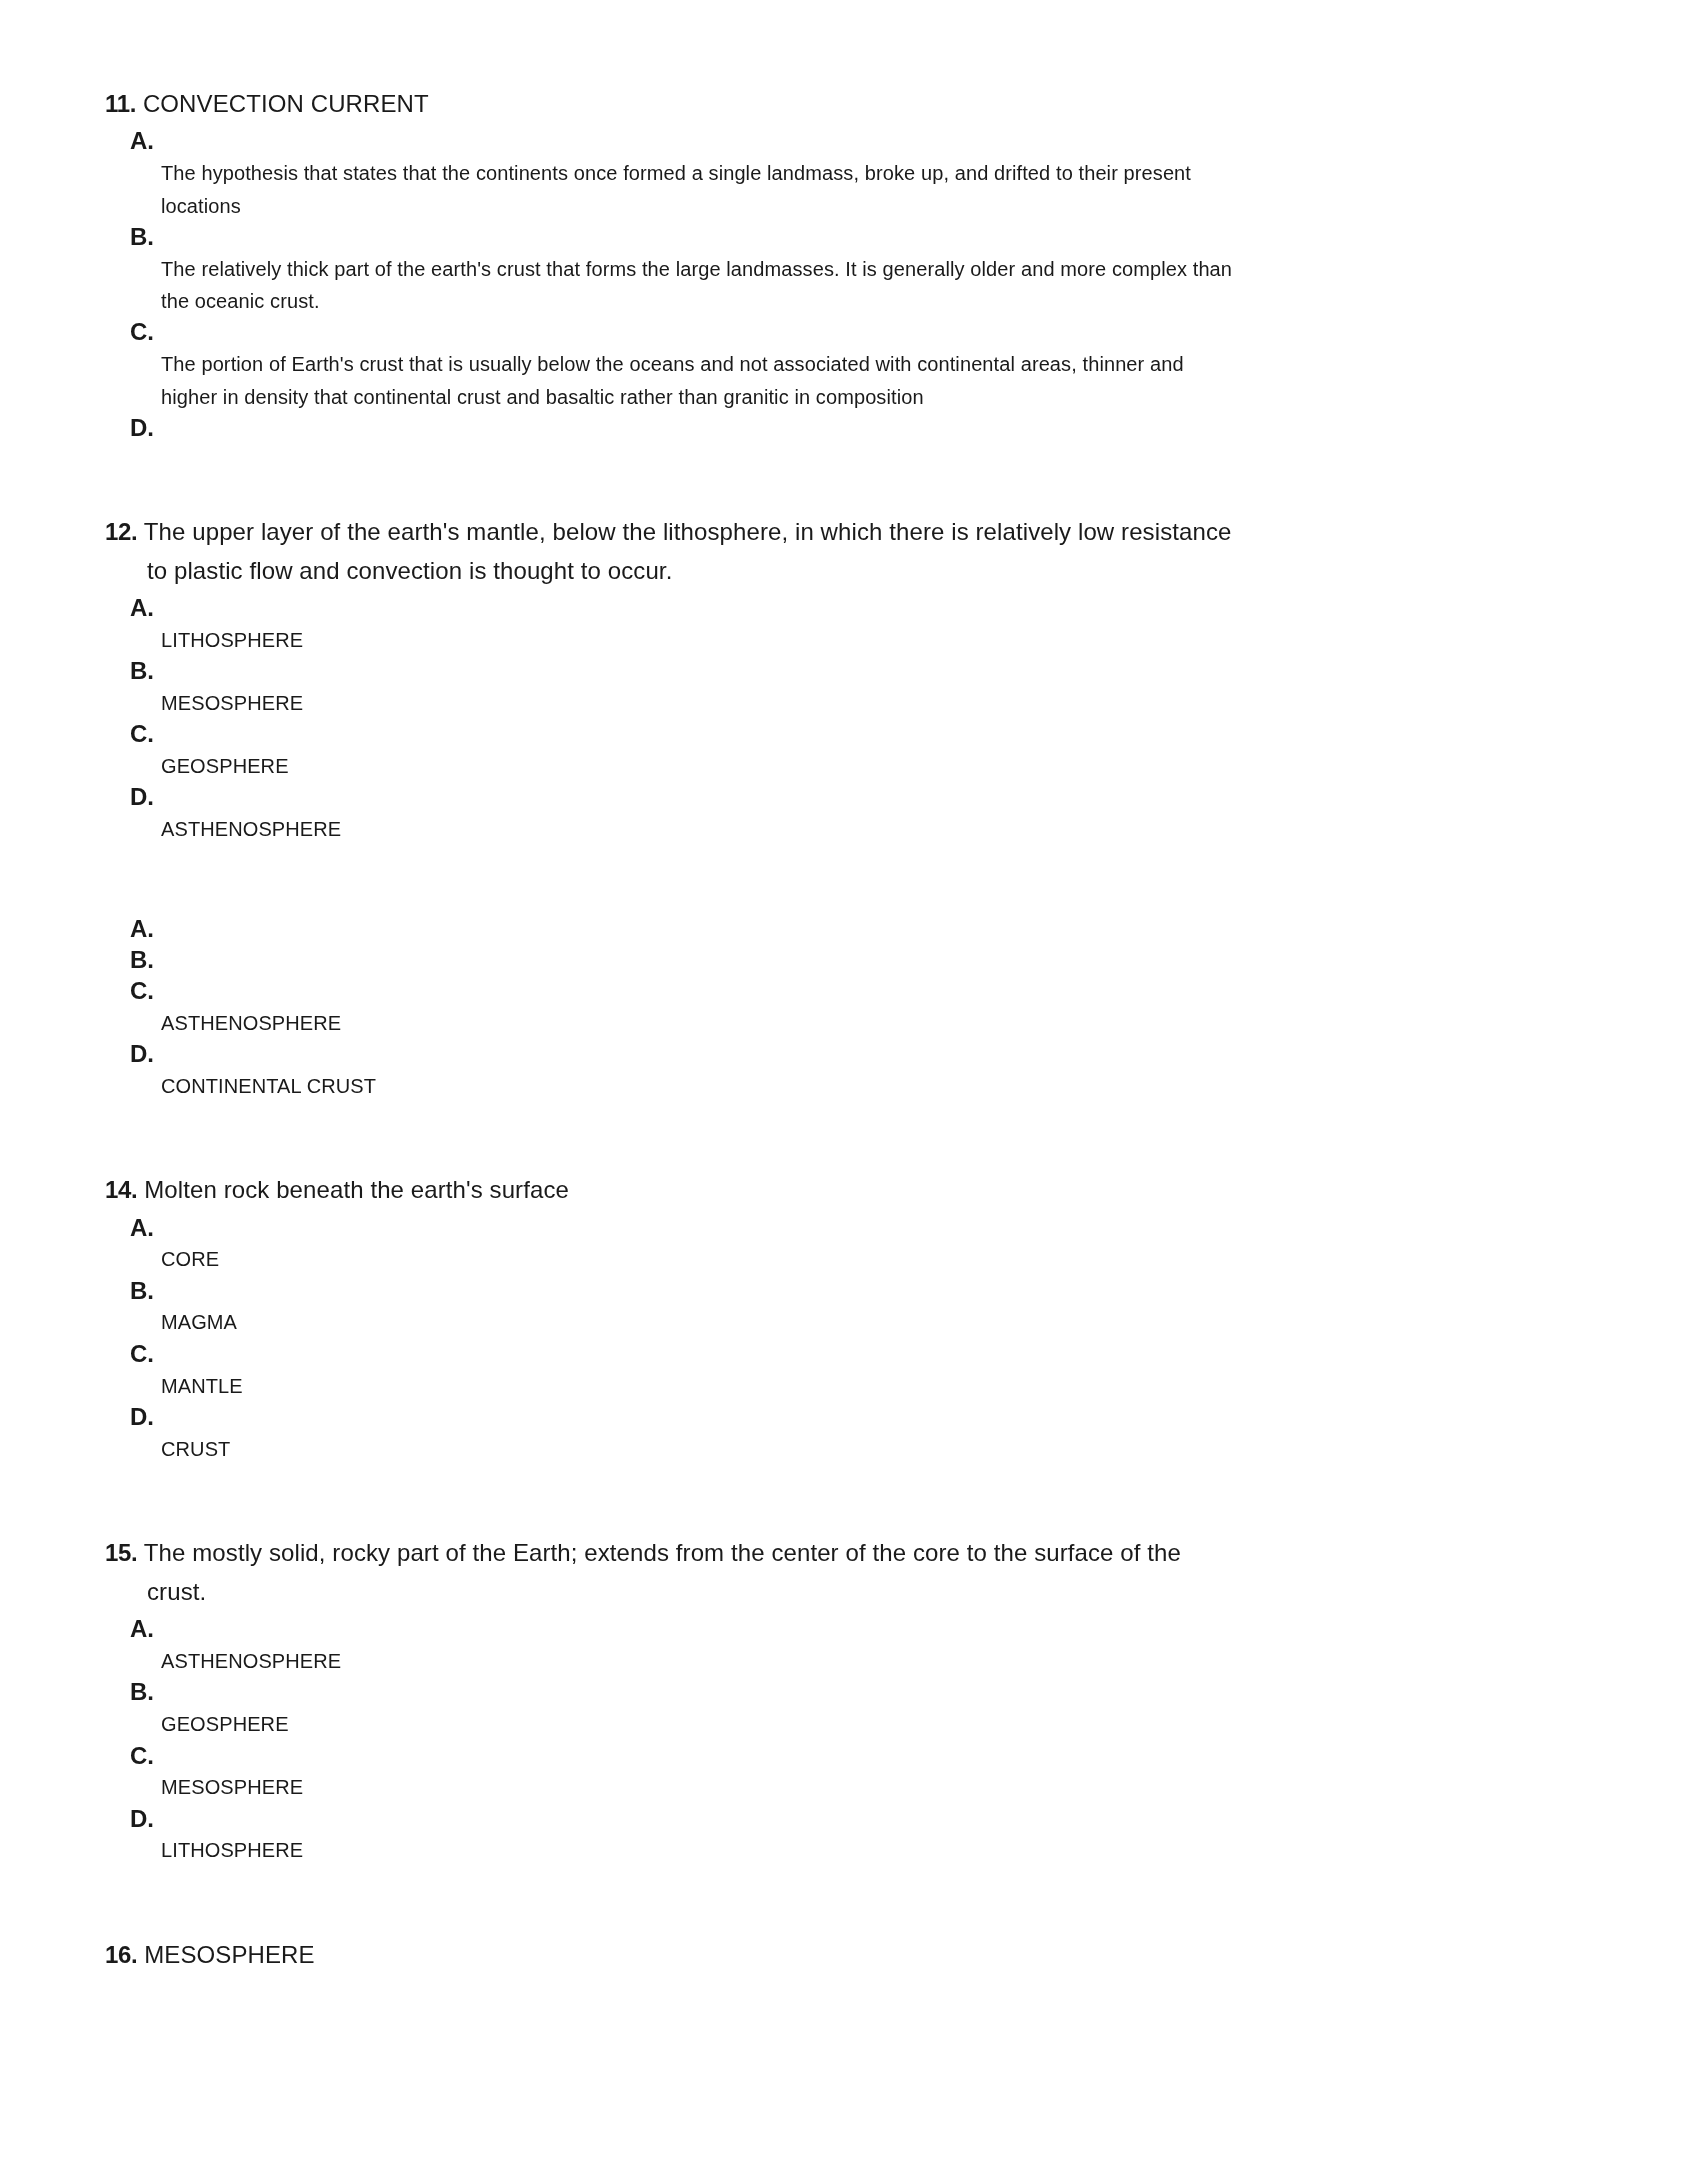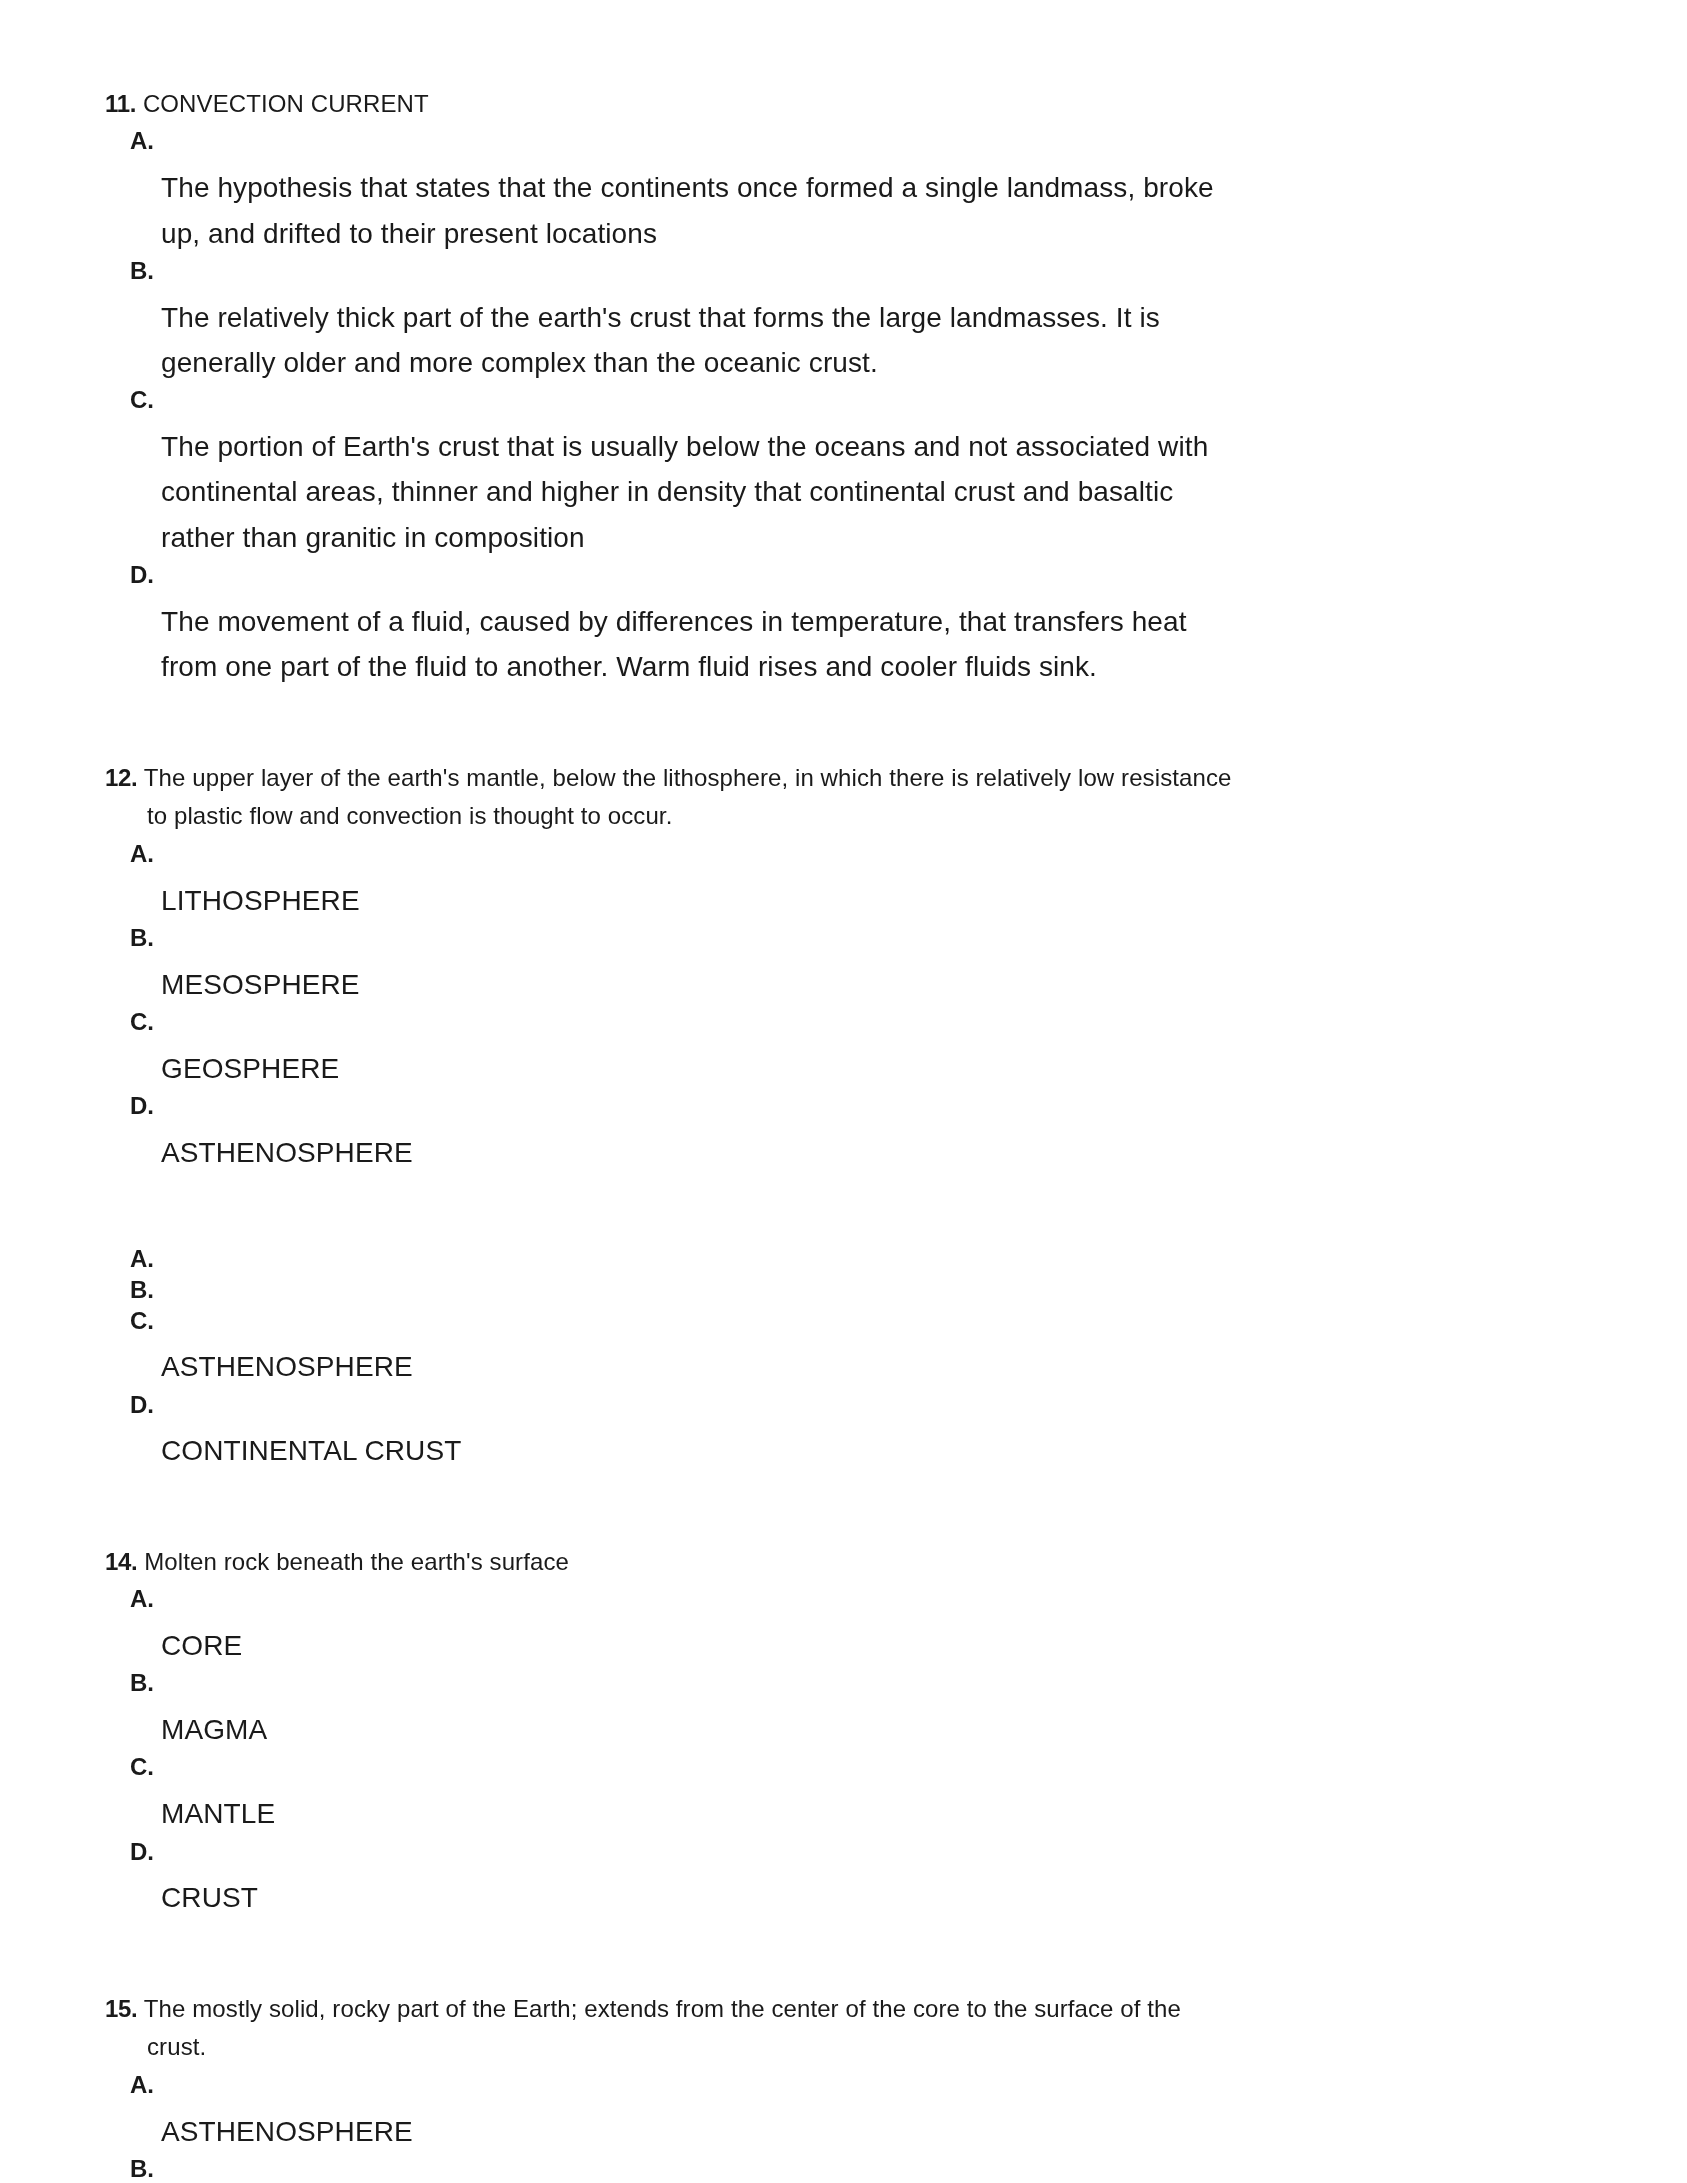--- a/index.html
+++ b/index.html
@@ -64,28 +64,27 @@
     display: block;
     font-size: 24px;
     font-weight: 700;
     line-height: 1.28;
     letter-spacing: -0.1px;
     padding-left: 25px;
     color: #1a1a1a;
   }
   .option-text {
     display: block;
-    font-size: 28px;
+    font-size: 20px;
     font-weight: 400;
     line-height: 1.62;
     letter-spacing: 0.1px;
     padding-left: 56px;
     color: #1a1a1a;
     max-width: 1442px;
-    margin-top: 8px;
   }
 </style>
 </head>
 <body style="color: rgb(26, 26, 26);">
 
 <div class="page" style="background: rgb(255, 255, 255);">
   <ol class="quiz-list">
       <li class="question-block">
         <div class="question-line"><span class="question-number">11.</span> <span class="question-text">CONVECTION CURRENT</span></div>
         <ol class="options">
@@ -96,21 +95,20 @@
           <li class="option">
             <span class="option-letter">B.</span>
             <span class="option-text">The relatively thick part of the earth's crust that forms the large landmasses. It is generally older and more complex than the oceanic crust.</span>
           </li>
           <li class="option">
             <span class="option-letter">C.</span>
             <span class="option-text">The portion of Earth's crust that is usually below the oceans and not associated with continental areas, thinner and higher in density that continental crust and basaltic rather than granitic in composition</span>
           </li>
           <li class="option">
             <span class="option-letter">D.</span>
-            <span class="option-text">The movement of a fluid, caused by differences in temperature, that transfers heat from one part of the fluid to another. Warm fluid rises and cooler fluids sink.</span>
           </li>
         </ol>
       </li>
       <li class="question-block">
         <div class="question-line"><span class="question-number">12.</span> <span class="question-text">The upper layer of the earth's mantle, below the lithosphere, in which there is relatively low resistance to plastic flow and convection is thought to occur.</span></div>
         <ol class="options">
           <li class="option">
             <span class="option-letter">A.</span>
             <span class="option-text">LITHOSPHERE</span>
           </li>

